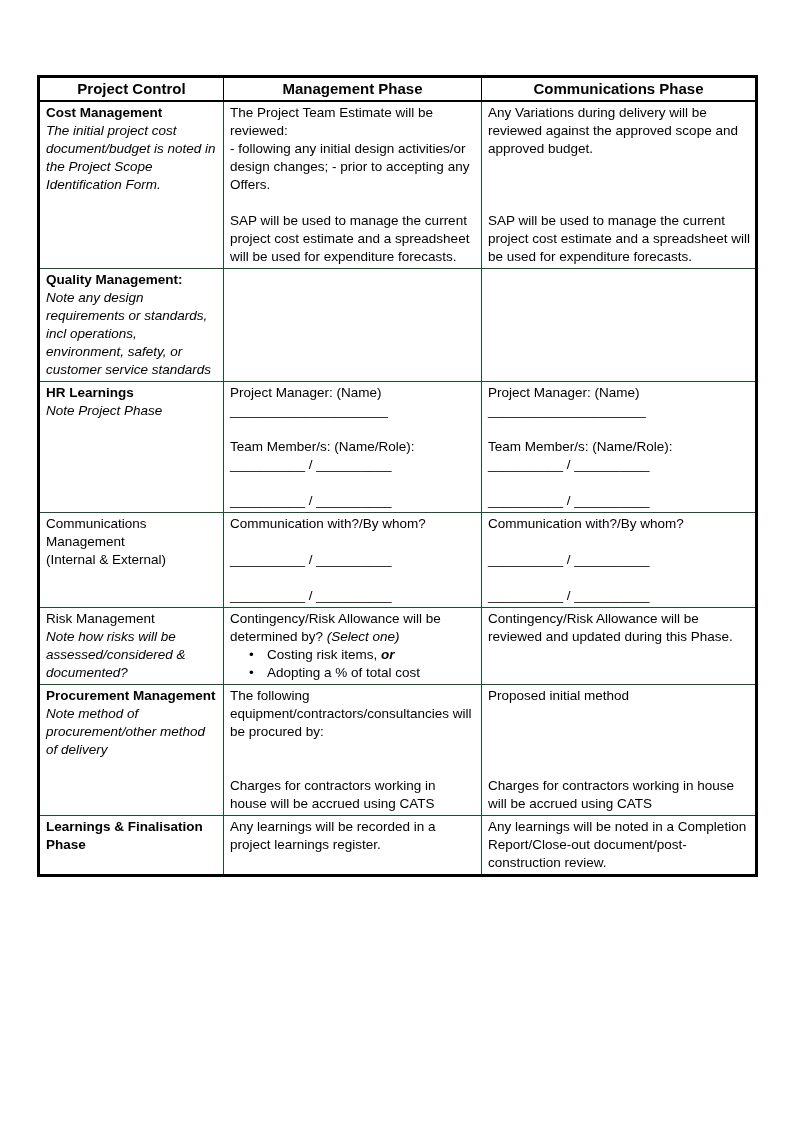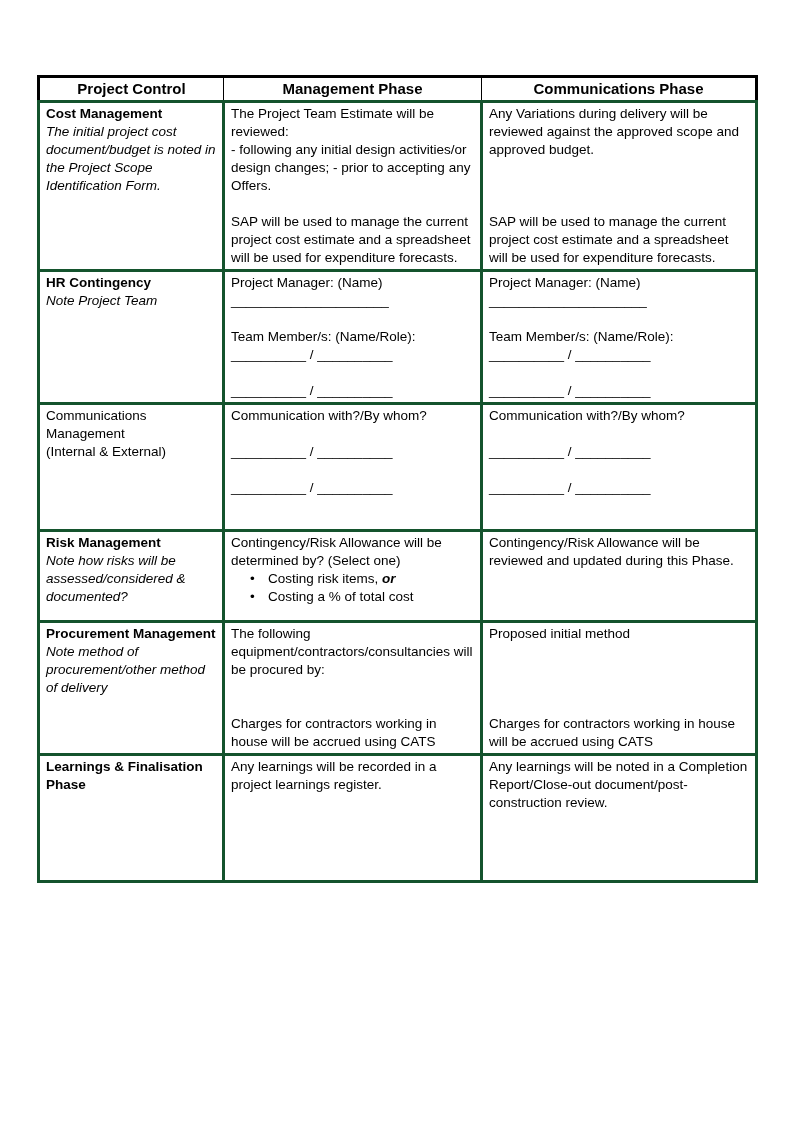--- a/index.html
+++ b/index.html
@@ -28,21 +28,21 @@
     border:1px solid #000;
     border-bottom:2px solid #000;
     font-weight:bold;
     font-size:15px;
     text-align:center;
     padding:1px 4px;
     height:20px;
     vertical-align:middle;
   }
   td{
-    border:3px solid #14532d;
+    border:1px solid #14532d;
     vertical-align:top;
     padding:2px 5px 2px 6px;
     overflow:hidden;
   }
   td p{margin:0;overflow-wrap:break-word;}
   td p.bullet{
     position:relative;
     padding-left:37px;
   }
   td p.bullet::before{
@@ -91,22 +91,30 @@
           <td>
             <p><span>Any Variations during delivery will be reviewed against the approved scope and approved budget.</span></p>
             <p>&nbsp;</p>
             <p>&nbsp;</p>
             <p>&nbsp;</p>
             <p><span>SAP will be used to manage the current project cost estimate and a spreadsheet will be used for expenditure forecasts.</span></p>
           </td>
         </tr>
         <tr>
           <td>
-            <p><span style="font-weight: bold;">HR Contingency</span></p>
-            <p><span style="font-style: italic;">Note Project Team</span></p>
+            <p><span style="font-weight: bold;">Quality Management:</span></p>
+            <p><span style="font-style: italic;">Note any design requirements or standards, incl operations, environment, safety, or customer service standards</span></p>
+          </td>
+          <td></td>
+          <td></td>
+        </tr>
+        <tr>
+          <td>
+            <p><span style="font-weight: bold;">HR Learnings</span></p>
+            <p><span style="font-style: italic;">Note Project Phase</span></p>
           </td>
           <td>
             <p><span>Project Manager: (Name)</span></p>
             <p><span>_____________________</span></p>
             <p>&nbsp;</p>
             <p><span>Team Member/s: (Name/Role):</span></p>
             <p><span>__________ / __________</span></p>
             <p>&nbsp;</p>
             <p><span>__________ / __________</span></p>
           </td>
@@ -135,27 +143,27 @@
           <td>
             <p><span>Communication with?/By whom?</span></p>
             <p>&nbsp;</p>
             <p><span>__________ / __________</span></p>
             <p>&nbsp;</p>
             <p><span>__________ / __________</span></p>
           </td>
         </tr>
         <tr>
           <td>
-            <p><span style="font-weight: bold;">Risk Management</span></p>
+            <p><span style="font-weight: normal;">Risk Management</span></p>
             <p><span style="font-style: italic;">Note how risks will be assessed/considered &amp; documented?</span></p>
           </td>
           <td>
-            <p><span>Contingency/Risk Allowance will be determined by? </span><span style="">(Select one)</span></p>
+            <p><span>Contingency/Risk Allowance will be determined by? </span><span style="font-style: italic;">(Select one)</span></p>
             <p class="bullet"><span>Costing risk items, </span><span style="font-weight: bold; font-style: italic;">or</span></p>
-            <p class="bullet"><span>Costing a % of total cost</span></p>
+            <p class="bullet"><span>Adopting a % of total cost</span></p>
           </td>
           <td>
             <p><span>Contingency/Risk Allowance will be reviewed and updated during this Phase.</span></p>
           </td>
         </tr>
         <tr>
           <td>
             <p><span style="font-weight: bold;">Procurement Management</span></p>
             <p><span style="font-style: italic;">Note method of procurement/other method of delivery</span></p>
           </td>

